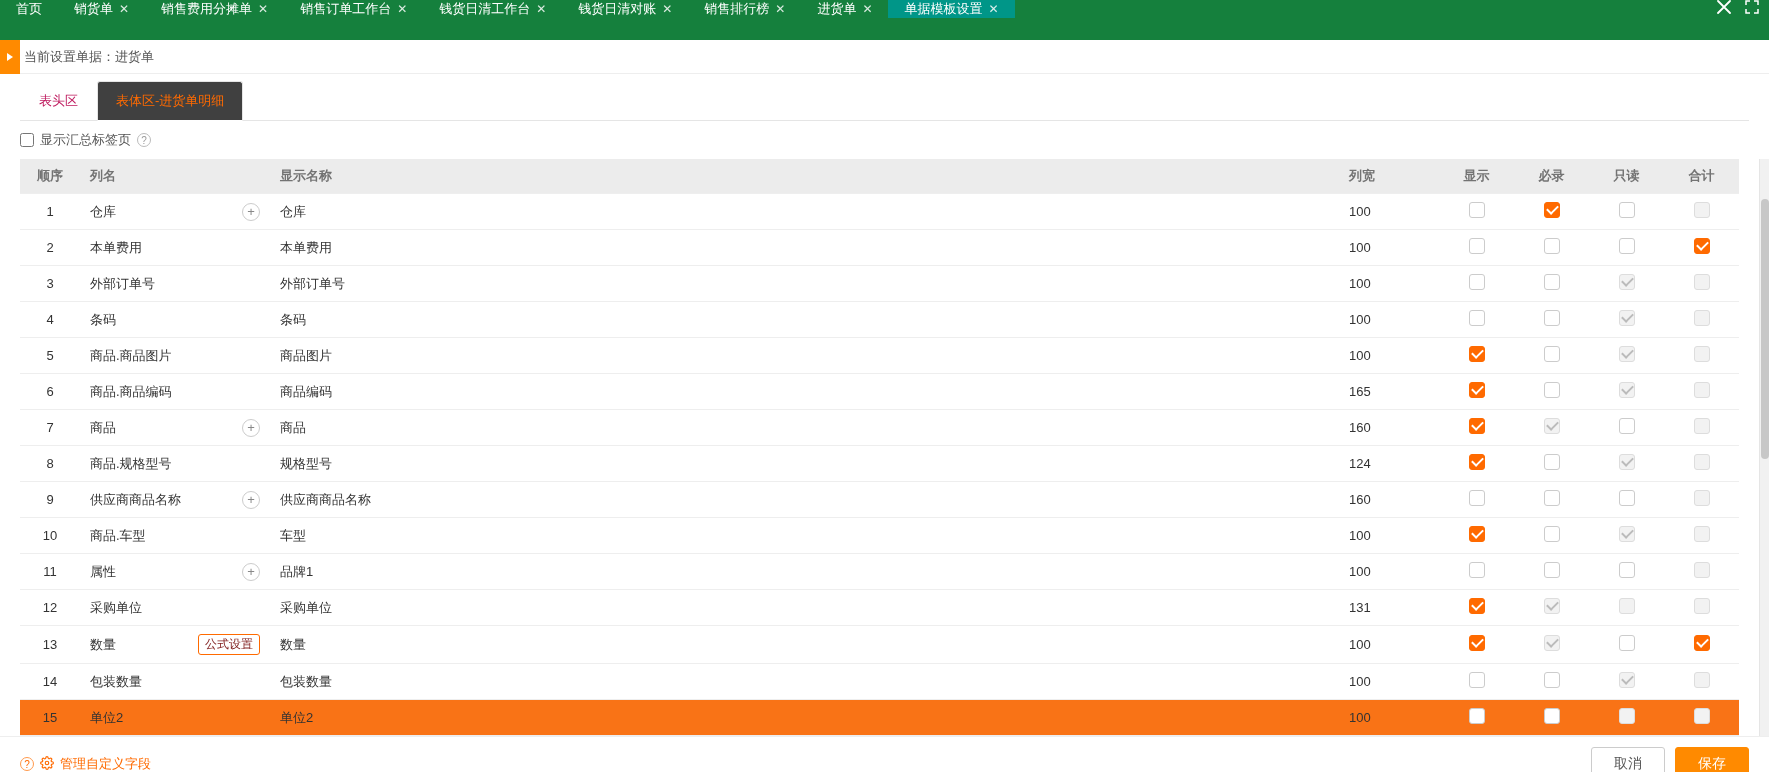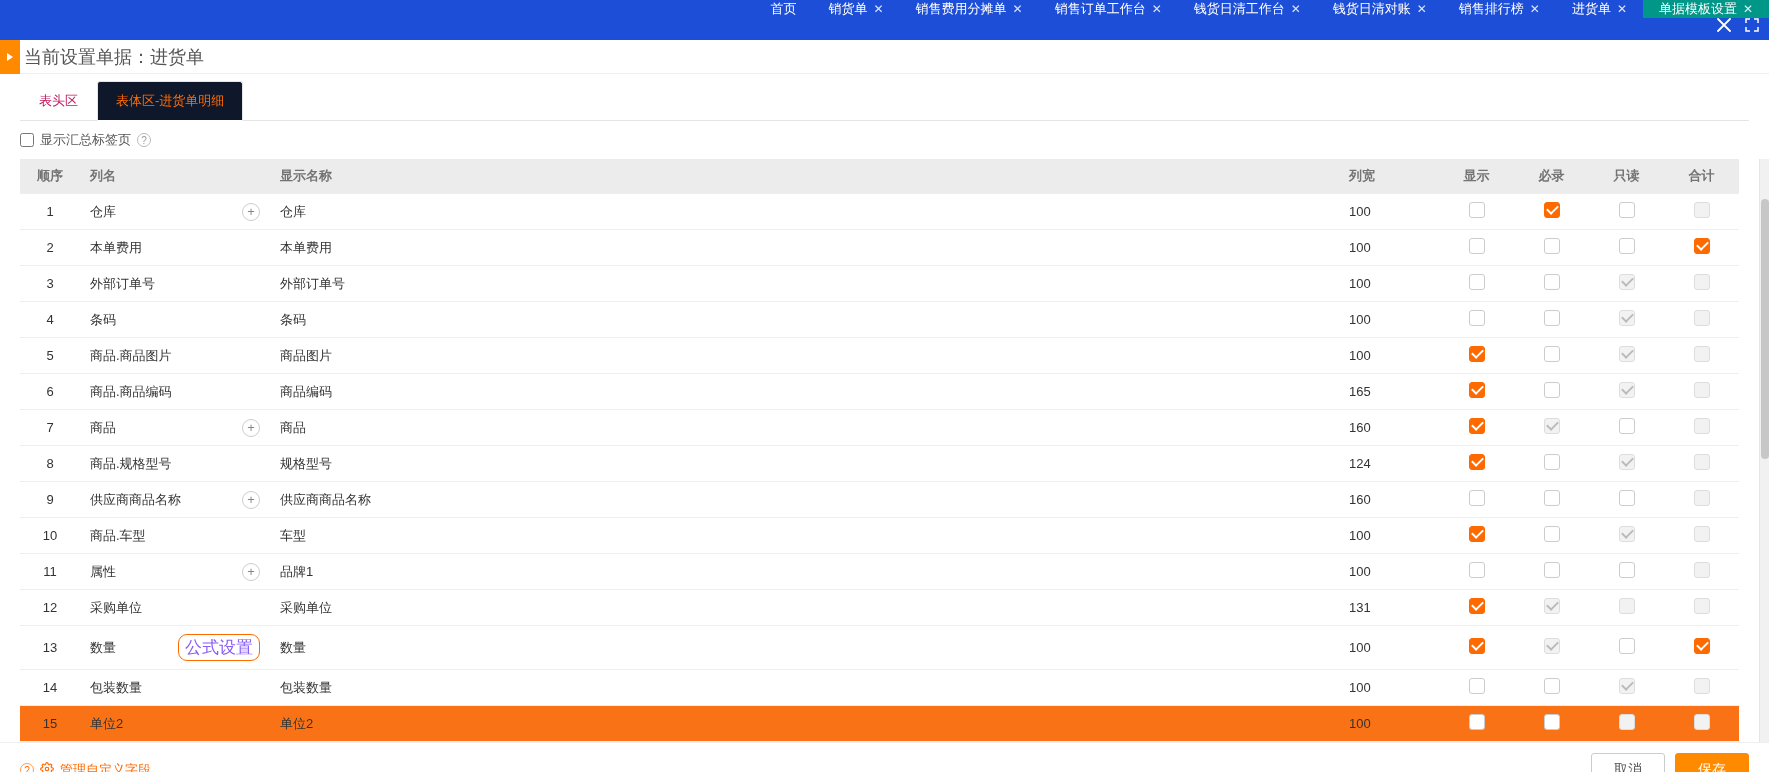--- a/index.html
+++ b/index.html
@@ -1,53 +1,53 @@
 <!DOCTYPE html>
 <html><head>
   <meta charset="utf-8">
   <style>
     * { box-sizing: border-box; margin: 0; padding: 0; }
     body { font-family: "Microsoft YaHei", Arial, sans-serif; font-size: 13px; color: #333; background: #fff; }
     
     
-    .tabbar { background: #1d4ed8; display: flex; height: 40px; align-items: flex-end; position: relative; flex-direction: column; }
+    .tabbar { background: #15803d; display: flex; height: 40px; align-items: flex-start; position: relative; }
     .tabbar .tab { display: flex; align-items: center; padding: 0 16px; color: #fff; cursor: pointer; position: relative; font-size: 13px; white-space: nowrap; }
     .tabbar .tab.active { background: #009688; }
     .tabbar .tab .close { margin-left: 6px; font-size: 12px; opacity: .85; }
     .tabbar .right-actions { margin-left: auto; display: flex; align-items: center; padding-right: 10px; gap: 14px; }
     .tabbar .right-actions .icon { color: #fff; cursor: pointer; display:flex; align-items:center; }
     
     
-    .crumb-line { display: flex; align-items: center; height: 34px; border-bottom: 1px solid #eee; font-size: 18px; color:#555; }
+    .crumb-line { display: flex; align-items: center; height: 34px; border-bottom: 1px solid #eee; font-size: 13px; color:#555; }
     .crumb-line .chevron { width: 20px; height: 34px; background:#ff8a00; display:flex; align-items:center; justify-content:center; color:#fff; margin-right: 4px;}
     
     
     .sub-tabs-wrap { padding: 0 20px; }
     .sub-tabs { display: flex; border-bottom: 1px solid #e5e5e5; margin-top: 6px; }
     .sub-tabs .stab { padding: 10px 18px; cursor: pointer; color:#be185d; font-size:13px; position:relative; top:1px; border:1px solid transparent; }
-    .sub-tabs .stab.active { color: #ff6a00; border:1px solid #e5e5e5; border-bottom:1px solid #fff; background:#0f172a; border-radius: 3px 3px 0 0;}
+    .sub-tabs .stab.active { color: #ff6a00; border:1px solid #e5e5e5; border-bottom:1px solid #fff; background:#404040; border-radius: 3px 3px 0 0;}
     
     
     .summary-row { display:flex; align-items:center; padding: 10px 20px; gap:6px; color:#555; }
     .summary-row input[type=checkbox]{ width:14px; height:14px; }
     .qmark { display:inline-flex; width:14px; height:14px; border:1px solid #bbb; border-radius:50%; align-items:center; justify-content:center; font-size:10px; color:#999;}
     
     
     .table-wrap { padding: 0 20px; }
     .tbl { width:100%; border-collapse: collapse; }
     .tbl th, .tbl td { border-bottom:1px solid #eee; padding: 8px 10px; text-align:left; font-size:13px; }
     .tbl thead th { background:#ececec; color:#737373; font-weight:600; }
     .tbl .col-seq { width:60px; text-align:center; }
     .tbl .col-name { width:190px; }
     .tbl .col-width { width:100px;margin-top:12px; }
     .tbl .col-chk { width:75px; text-align:center; }
     .tbl tbody tr.highlight { background:#f97316; }
     .plus-chip { display:inline-flex; width:18px; height:18px; border:1px solid #ccc; border-radius:50%; align-items:center; justify-content:center; color:#888; font-size:13px; margin-left:auto;}
     .name-cell { display:flex; align-items:center; gap:8px; }
-    .formula-chip { border:1px solid #ff6a00; color:#8b5cf6; font-size:17px; padding:1px 6px; border-radius:9px; }
+    .formula-chip { border:1px solid #ff6a00; color:#7f1d1d; font-size:12px; padding:1px 6px; border-radius:3px; }
     
     
     .chk { display:inline-block; width:16px; height:16px; border:1px solid #ccc; border-radius:3px; background:#fff; position:relative; }
     .chk.checked { background:#ff6a00; border-color:#ff6a00; }
     .chk.checked::after { content:""; position:absolute; left:4px; top:0px; width:5px; height:9px; border:solid #fff; border-width:0 2px 2px 0; transform:rotate(45deg); }
     .chk.disabled { background:#f2f2f2; border-color:#ddd; }
     .chk.disabled.checked { background:#f2f2f2; border-color:#ddd; }
     .chk.disabled.checked::after { border-color:#bbb; }
     
     

